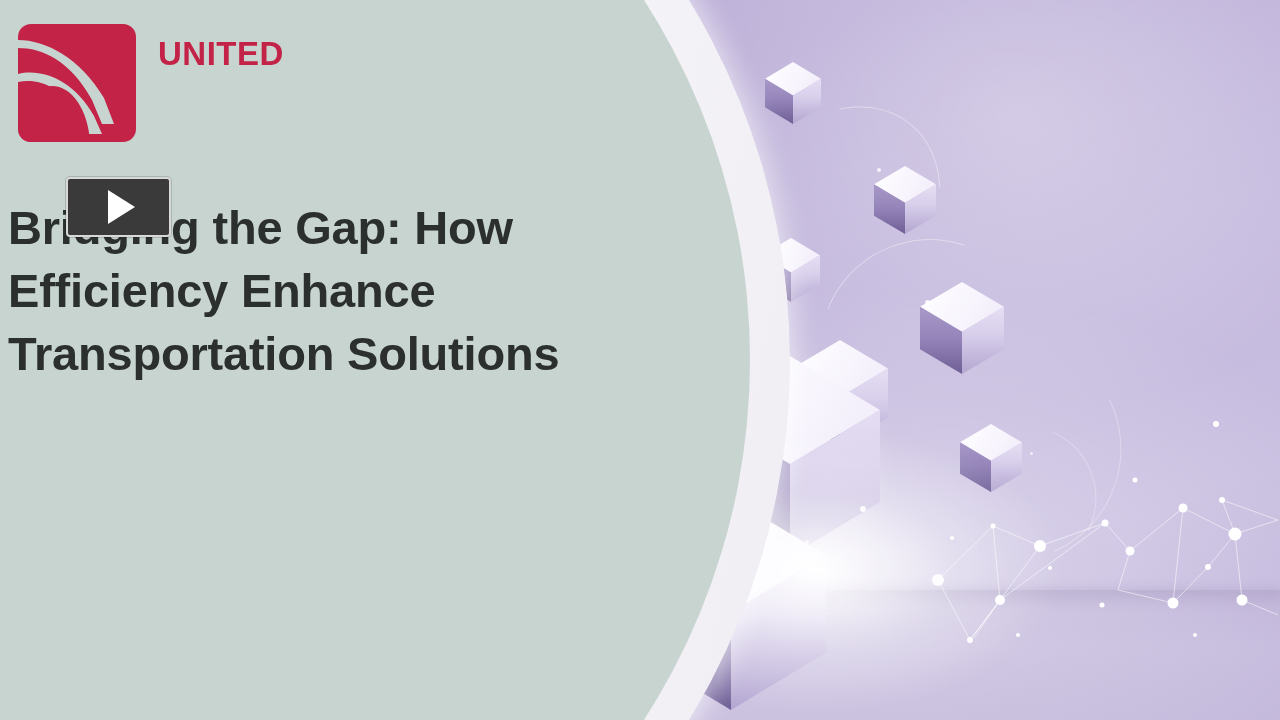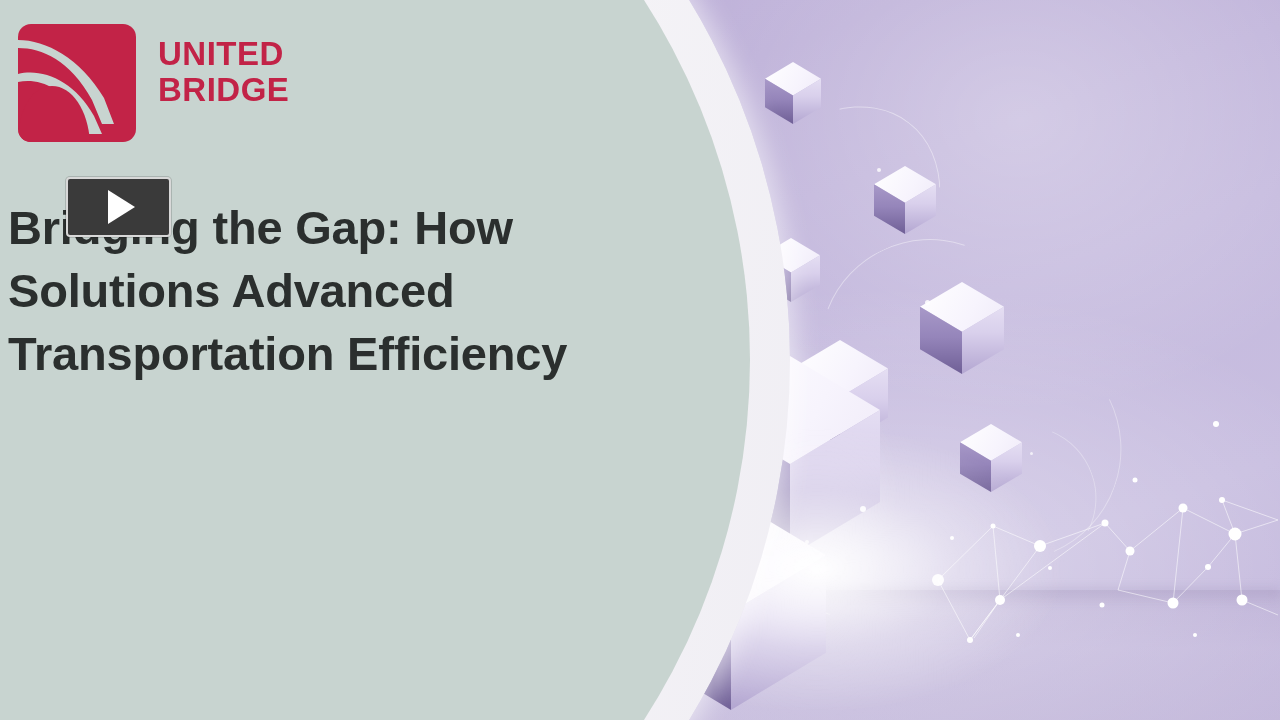--- a/index.html
+++ b/index.html
@@ -250,27 +250,26 @@
         <g fill="#c8d4d0">
           <path d="M0,16 C28,16 62,34 86,74 L96,100 L84,100 L74,76 C52,36 24,24 0,24 Z"></path>
           <path d="M0,50 C24,44 56,56 76,92 L84,110 L70,110 L62,94 C44,62 20,54 0,58 Z"></path>
         </g>
         <path d="M0,118 C0,86 14,62 34,62 C54,62 70,86 72,118 Z" fill="#c22347"></path>
         <path d="M88,104 C76,72 52,42 24,30 L28,24 C58,36 84,68 96,104 Z" fill="#c8d4d0" opacity="0"></path>
       </svg>
     </div>
     <div class="logo-words">
       <div>UNITED</div>
-      <div>BRIDGE</div>
     </div>
   </div>
 
   <div class="title">
     <span>Bridging the Gap: How</span>
-    <span>Solutions Advanced</span>
-    <span>Transportation Efficiency</span>
+    <span>Efficiency Enhance</span>
+    <span>Transportation Solutions</span>
   </div>
 
   <div class="play-btn" title="Play">
     <div class="play-tri"></div>
   </div>
 
 </div>
 
 </body></html>

